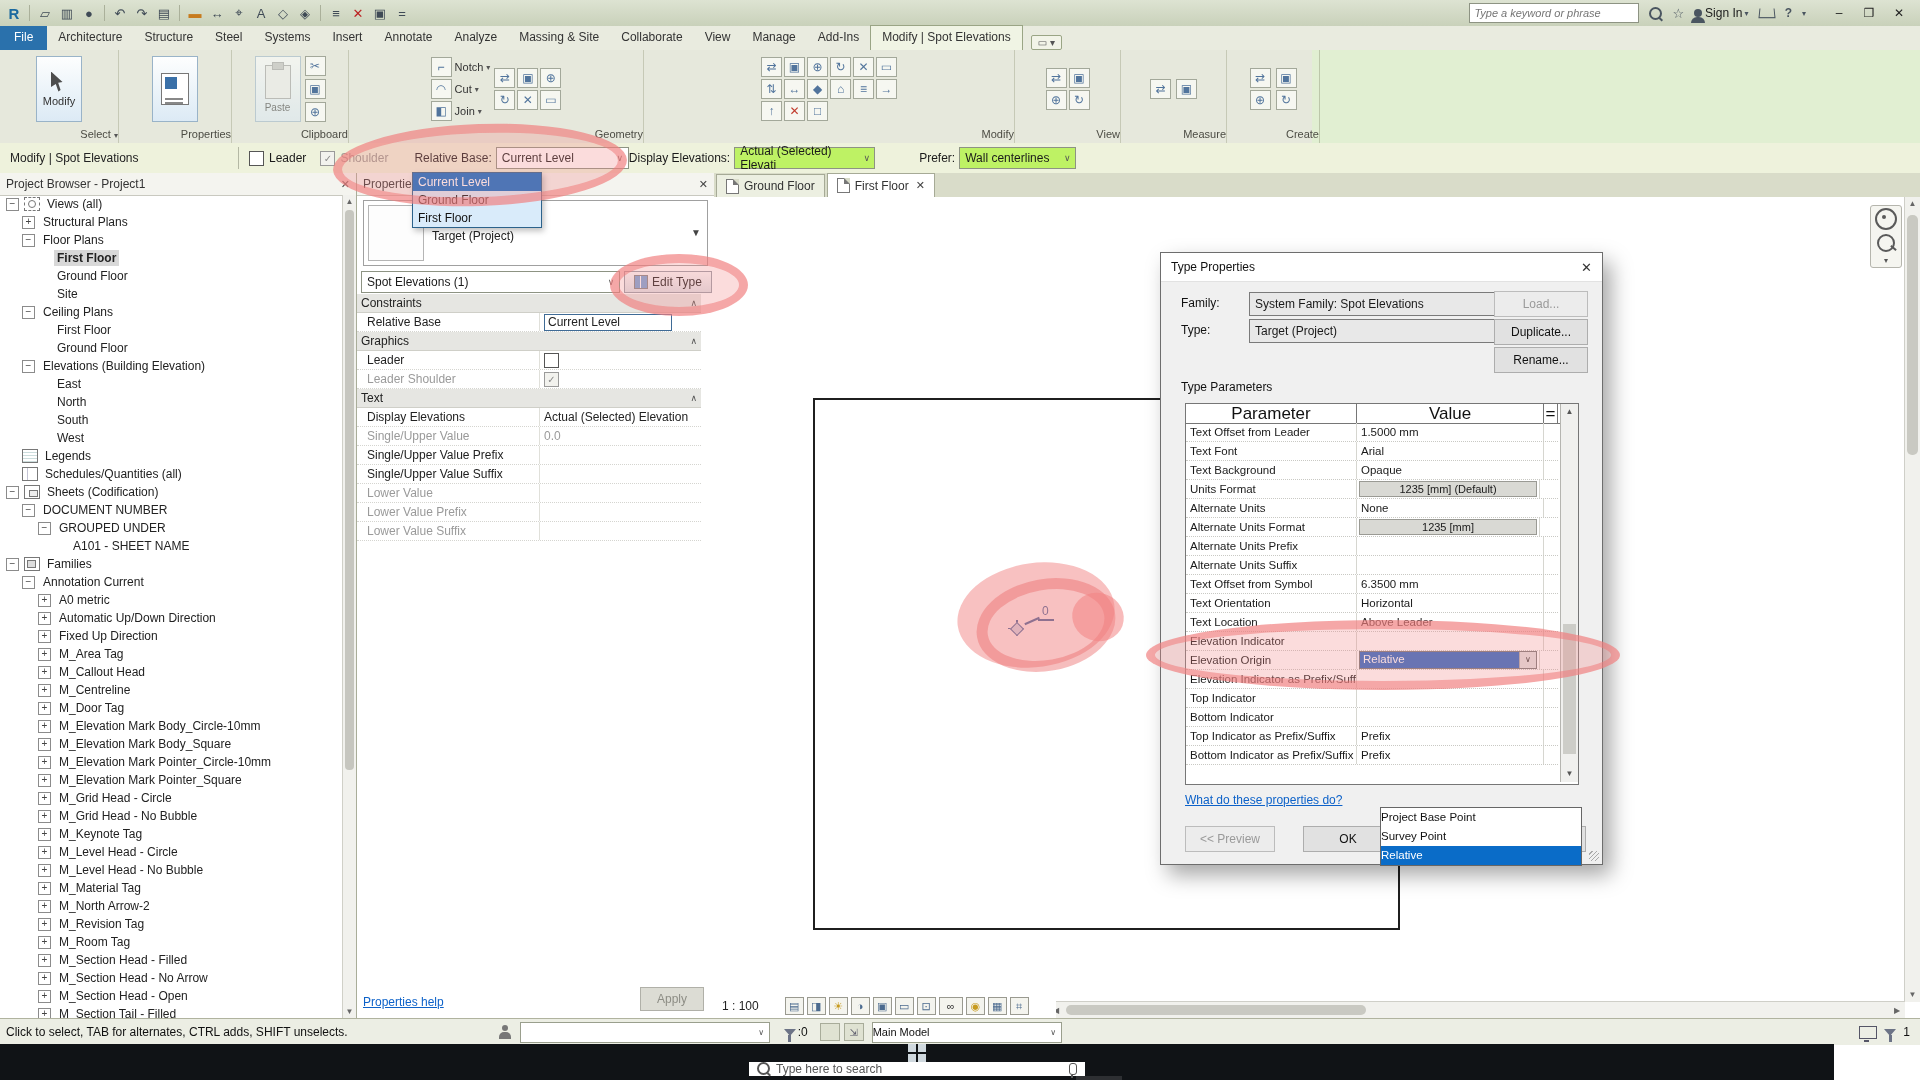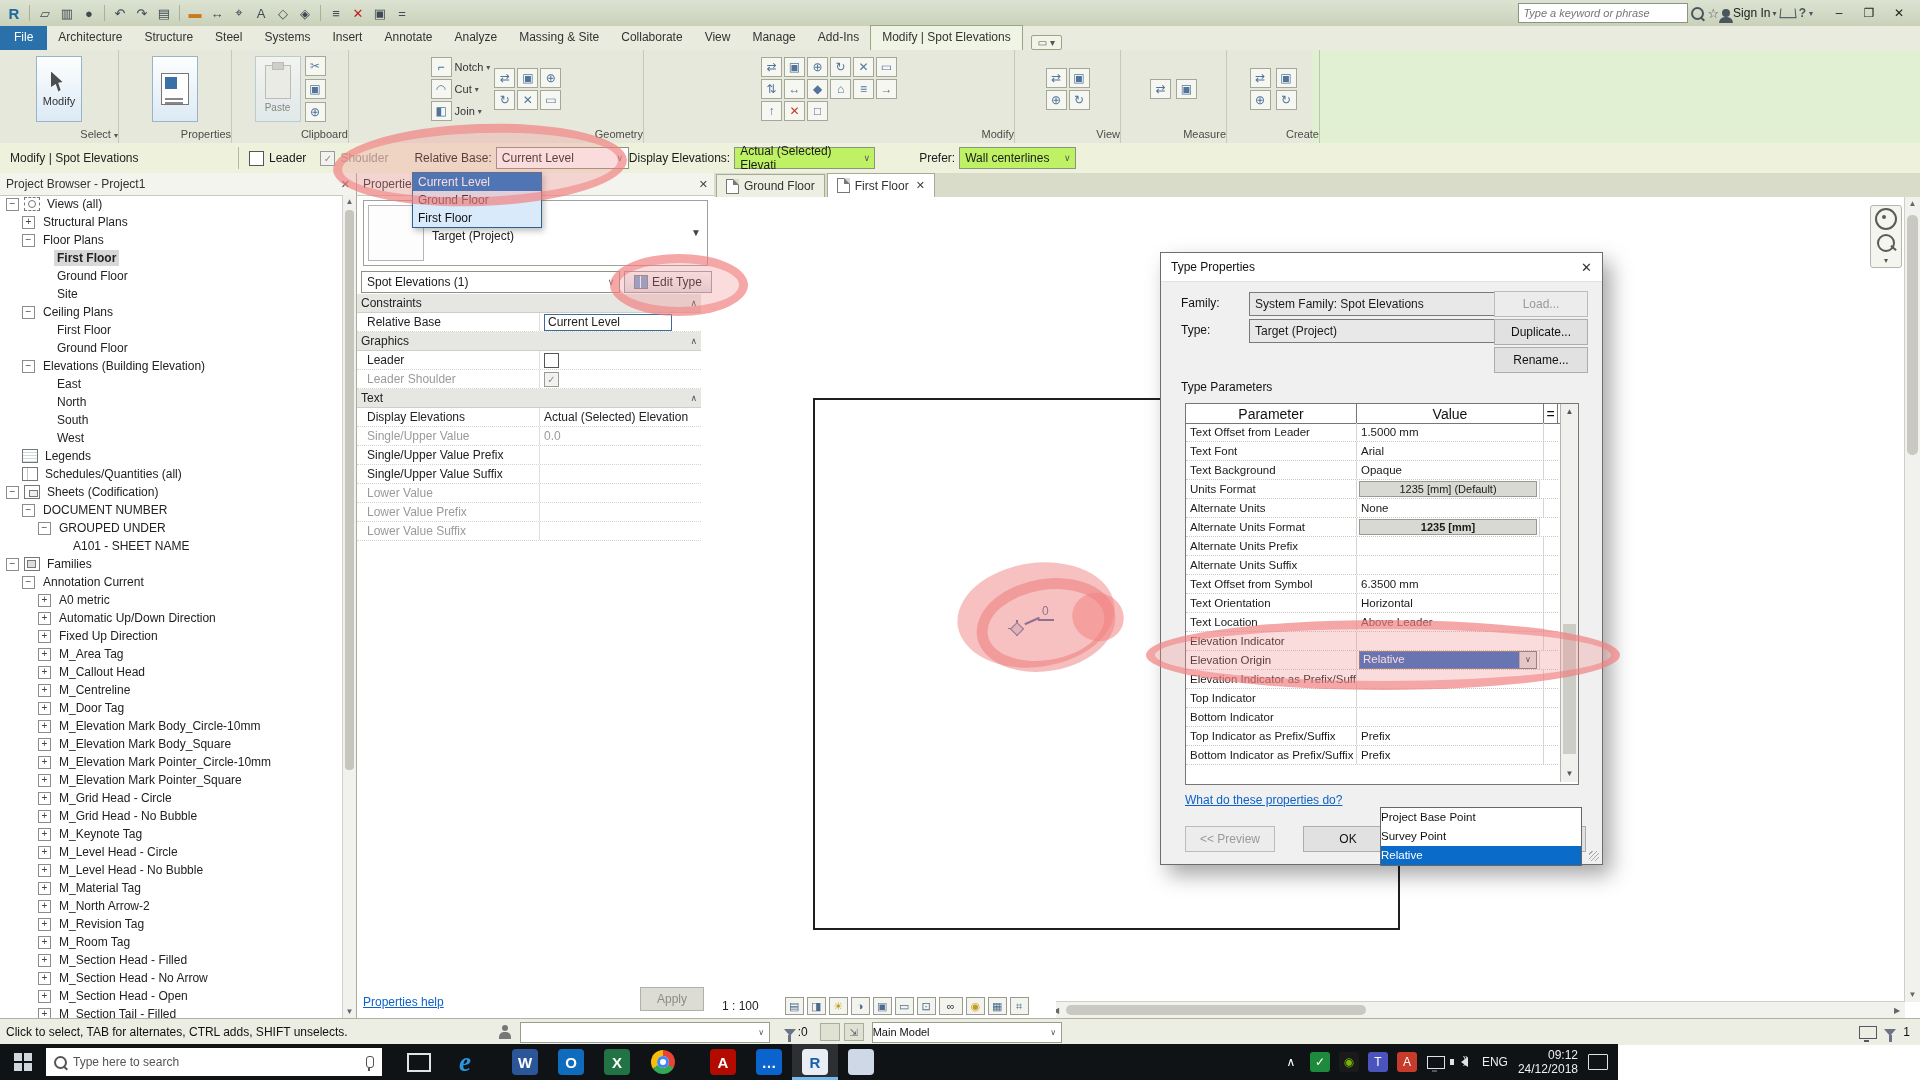--- a/index.html
+++ b/index.html
@@ -11,21 +11,21 @@
 
   
   .titlebar{left:0;top:0;width:1920px;height:26px;background:linear-gradient(#dde3d2,#c9d1ba);
             border-bottom:1px solid #aeb29e;display:flex;align-items:center;}
   .qat{display:flex;align-items:center;gap:2px;padding-left:4px;}
   .qicon{width:20px;height:18px;display:flex;align-items:center;justify-content:center;color:#3f4a56;font-size:13px;}
   .qicon.logo{color:#1b699f;font-weight:bold;font-size:15px;}
   .qicon.orange{color:#c77b1e;} .qicon.red{color:#b22;}
   .qsep{width:1px;height:16px;background:#aab09a;margin:0 3px;}
   .wtitle{position:absolute;left:0;right:0;text-align:center;top:6px;font-size:12px;color:#2a2a2a;pointer-events:none;}
-  .tb-right{margin-left:auto;display:flex;align-items:center;gap:3px;padding-right:6px;z-index:2;}
+  .tb-right{margin-left:auto;display:flex;align-items:center;gap:10px;padding-right:6px;z-index:2;}
   .tb-search{width:160px;height:18px;border:1px solid #8d9383;background:#fff;font-size:11px;font-style:italic;color:#666;padding:0 4px;}
   .mag{width:9px;height:9px;border:2px solid #4a5560;border-radius:50%;position:relative;display:inline-block;}
   .mag::after{content:"";position:absolute;width:5px;height:2px;background:#4a5560;transform:rotate(42deg);left:7px;top:9px;}
   .person{width:8px;height:8px;border-radius:50%;background:#4a5560;position:relative;display:inline-block;margin-right:3px;}
   .person::after{content:"";position:absolute;left:-3px;top:8px;width:14px;height:6px;border-radius:7px 7px 0 0;background:#4a5560;}
   .cart{width:14px;height:9px;border:1.5px solid #4a5560;border-top:none;position:relative;display:inline-block;transform:perspective(20px) rotateX(15deg);}
   .star{color:#4a5560;font-size:13px;}
   .help{color:#4a5560;font-weight:bold;}
   .winbtns{display:flex;gap:0;margin-left:8px;}
   .winbtn{width:30px;height:22px;display:flex;align-items:center;justify-content:center;color:#222;font-size:12px;}
@@ -158,21 +158,21 @@
   
   .dialog{left:1160px;top:252px;width:441px;height:611px;background:#f0f0f0;border:1px solid #6d6d6d;z-index:50;box-shadow:8px 10px 20px rgba(0,0,0,.35);}
   .dlg-title{height:28px;background:#fff;display:flex;align-items:center;padding:0 10px;font-size:12px;color:#111;border-bottom:1px solid #e2e2e2;}
   .dlg-title .x{margin-left:auto;font-size:13px;color:#333;}
   .dlg-lbl{position:absolute;font-size:12px;color:#111;}
   .dlg-combo{position:absolute;height:22px;border:1px solid #7a7a7a;background:#e8e8e8;display:flex;align-items:center;padding-left:5px;font-size:12px;}
   .dlg-combo .cv{margin-left:auto;width:18px;text-align:center;font-size:9px;color:#444;}
   .dlg-btn{position:absolute;height:24px;border:1px solid #adadad;background:#e1e1e1;font-size:12px;color:#111;display:flex;align-items:center;justify-content:center;}
   .dlg-btn.dis{color:#9a9a9a;background:#ececec;border-color:#bcbcbc;}
   .tp-table{position:absolute;left:24px;top:150px;width:392px;height:380px;border:1px solid #767676;background:#fff;}
-  .tp-head{display:flex;height:19px;border-bottom:1px solid #767676;font-size:14px;}
+  .tp-head{display:flex;height:19px;border-bottom:1px solid #767676;font-size:17px;}
   .tp-head div{display:flex;align-items:center;justify-content:center;color:#111;}
   .tp-col-p{width:170px;border-right:1px solid #767676;}
   .tp-col-v{width:186px;border-right:1px solid #767676;}
   .tp-col-e{width:13px;border-right:1px solid #767676;}
   .tp-rows{position:absolute;left:0;top:19px;width:372px;}
   .tprow{display:flex;height:18px;border-bottom:1px dotted #c9c9c4;font-size:11.5px;align-items:center;}
   .tprow .p{width:166px;padding-left:4px;border-right:1px solid #d6d6d0;overflow:hidden;white-space:nowrap;height:100%;display:flex;align-items:center;}
   .tprow .v{width:182px;padding-left:4px;overflow:hidden;white-space:nowrap;height:100%;display:flex;align-items:center;border-right:1px solid #d6d6d0;}
   .tprow .e{width:13px;height:100%;}
   .vbtn{margin:1px 2px;height:14px;flex:1;background:#d9d9d4;border:1px solid #9a9a94;display:flex;align-items:center;justify-content:center;font-size:11px;}
@@ -208,21 +208,21 @@
   .worker::after{content:"";position:absolute;left:1px;top:7px;width:12px;height:7px;border-radius:5px 5px 0 0;background:#777;}
   .sb-combo{height:19px;border:1px solid #9a9f8d;background:#fff;display:inline-flex;align-items:center;font-size:11px;}
   .sb-combo .cv{margin-left:auto;width:15px;text-align:center;font-size:8px;color:#555;}
   .funnel{width:0;height:0;border-left:6px solid transparent;border-right:6px solid transparent;border-top:7px solid #6c7386;position:relative;display:inline-block;}
   .funnel::after{content:"";position:absolute;left:-1.5px;top:-1px;width:3px;height:7px;background:#6c7386;}
   .sb-ic{width:18px;height:16px;border:1px solid #a8ac9a;background:#dfe2d2;display:inline-flex;align-items:center;justify-content:center;color:#556;font-size:10px;}
   .monitor{width:16px;height:11px;border:1.5px solid #556;position:relative;display:inline-block;}
   .monitor::after{content:"";position:absolute;left:4px;bottom:-4px;width:5px;height:2px;background:#556;}
 
   
-  .taskbar{left:0;top:1044px;width:1618px;height:36px;background:#101316;display:flex;align-items:center;color:#eee;}
+  .taskbar{left:0;top:1044px;width:1834px;height:36px;background:#101316;display:flex;align-items:center;color:#eee;flex-direction:column;}
   .startbtn{width:46px;height:36px;display:flex;align-items:center;justify-content:center;}
   .winlogo{display:grid;grid-template-columns:8px 8px;grid-template-rows:8px 8px;gap:1.5px;}
   .winlogo span{background:#cfd8de;}
   .tsearch{width:320px;height:28px;background:#fff;display:flex;align-items:center;gap:6px;padding:0 8px;color:#555;}
   .tsearch .mag{border-color:#555;} .tsearch .mag::after{background:#555;}
   .tsearch .ph{font-size:12px;color:#555;flex:1;}
   .micic{width:6px;height:10px;border:1.5px solid #555;border-radius:3px;position:relative;}
   .micic::after{content:"";position:absolute;left:1px;bottom:-4px;width:2px;height:3px;background:#555;}
   .tapp{width:46px;height:36px;display:flex;align-items:center;justify-content:center;position:relative;}
   .tapp.active{background:rgba(255,255,255,.12);box-shadow:inset 0 -3px 0 #76b9ed;}
@@ -868,21 +868,21 @@
             </span>
             <span class="e"></span>
           </div>
           <div class="tprow">
             <span class="p">Alternate Units</span>
             <span class="v">None</span>
             <span class="e"></span>
           </div>
           <div class="tprow">
             <span class="p">Alternate Units Format</span>
-            <span class="v" style="padding: 0px; font-weight: bold;">
+            <span class="v" style="padding: 0px;">
               <span class="vbtn">1235 [mm]</span>
             </span>
             <span class="e"></span>
           </div>
           <div class="tprow">
             <span class="p">Alternate Units Prefix</span>
             <span class="v"></span>
             <span class="e"></span>
           </div>
           <div class="tprow">

